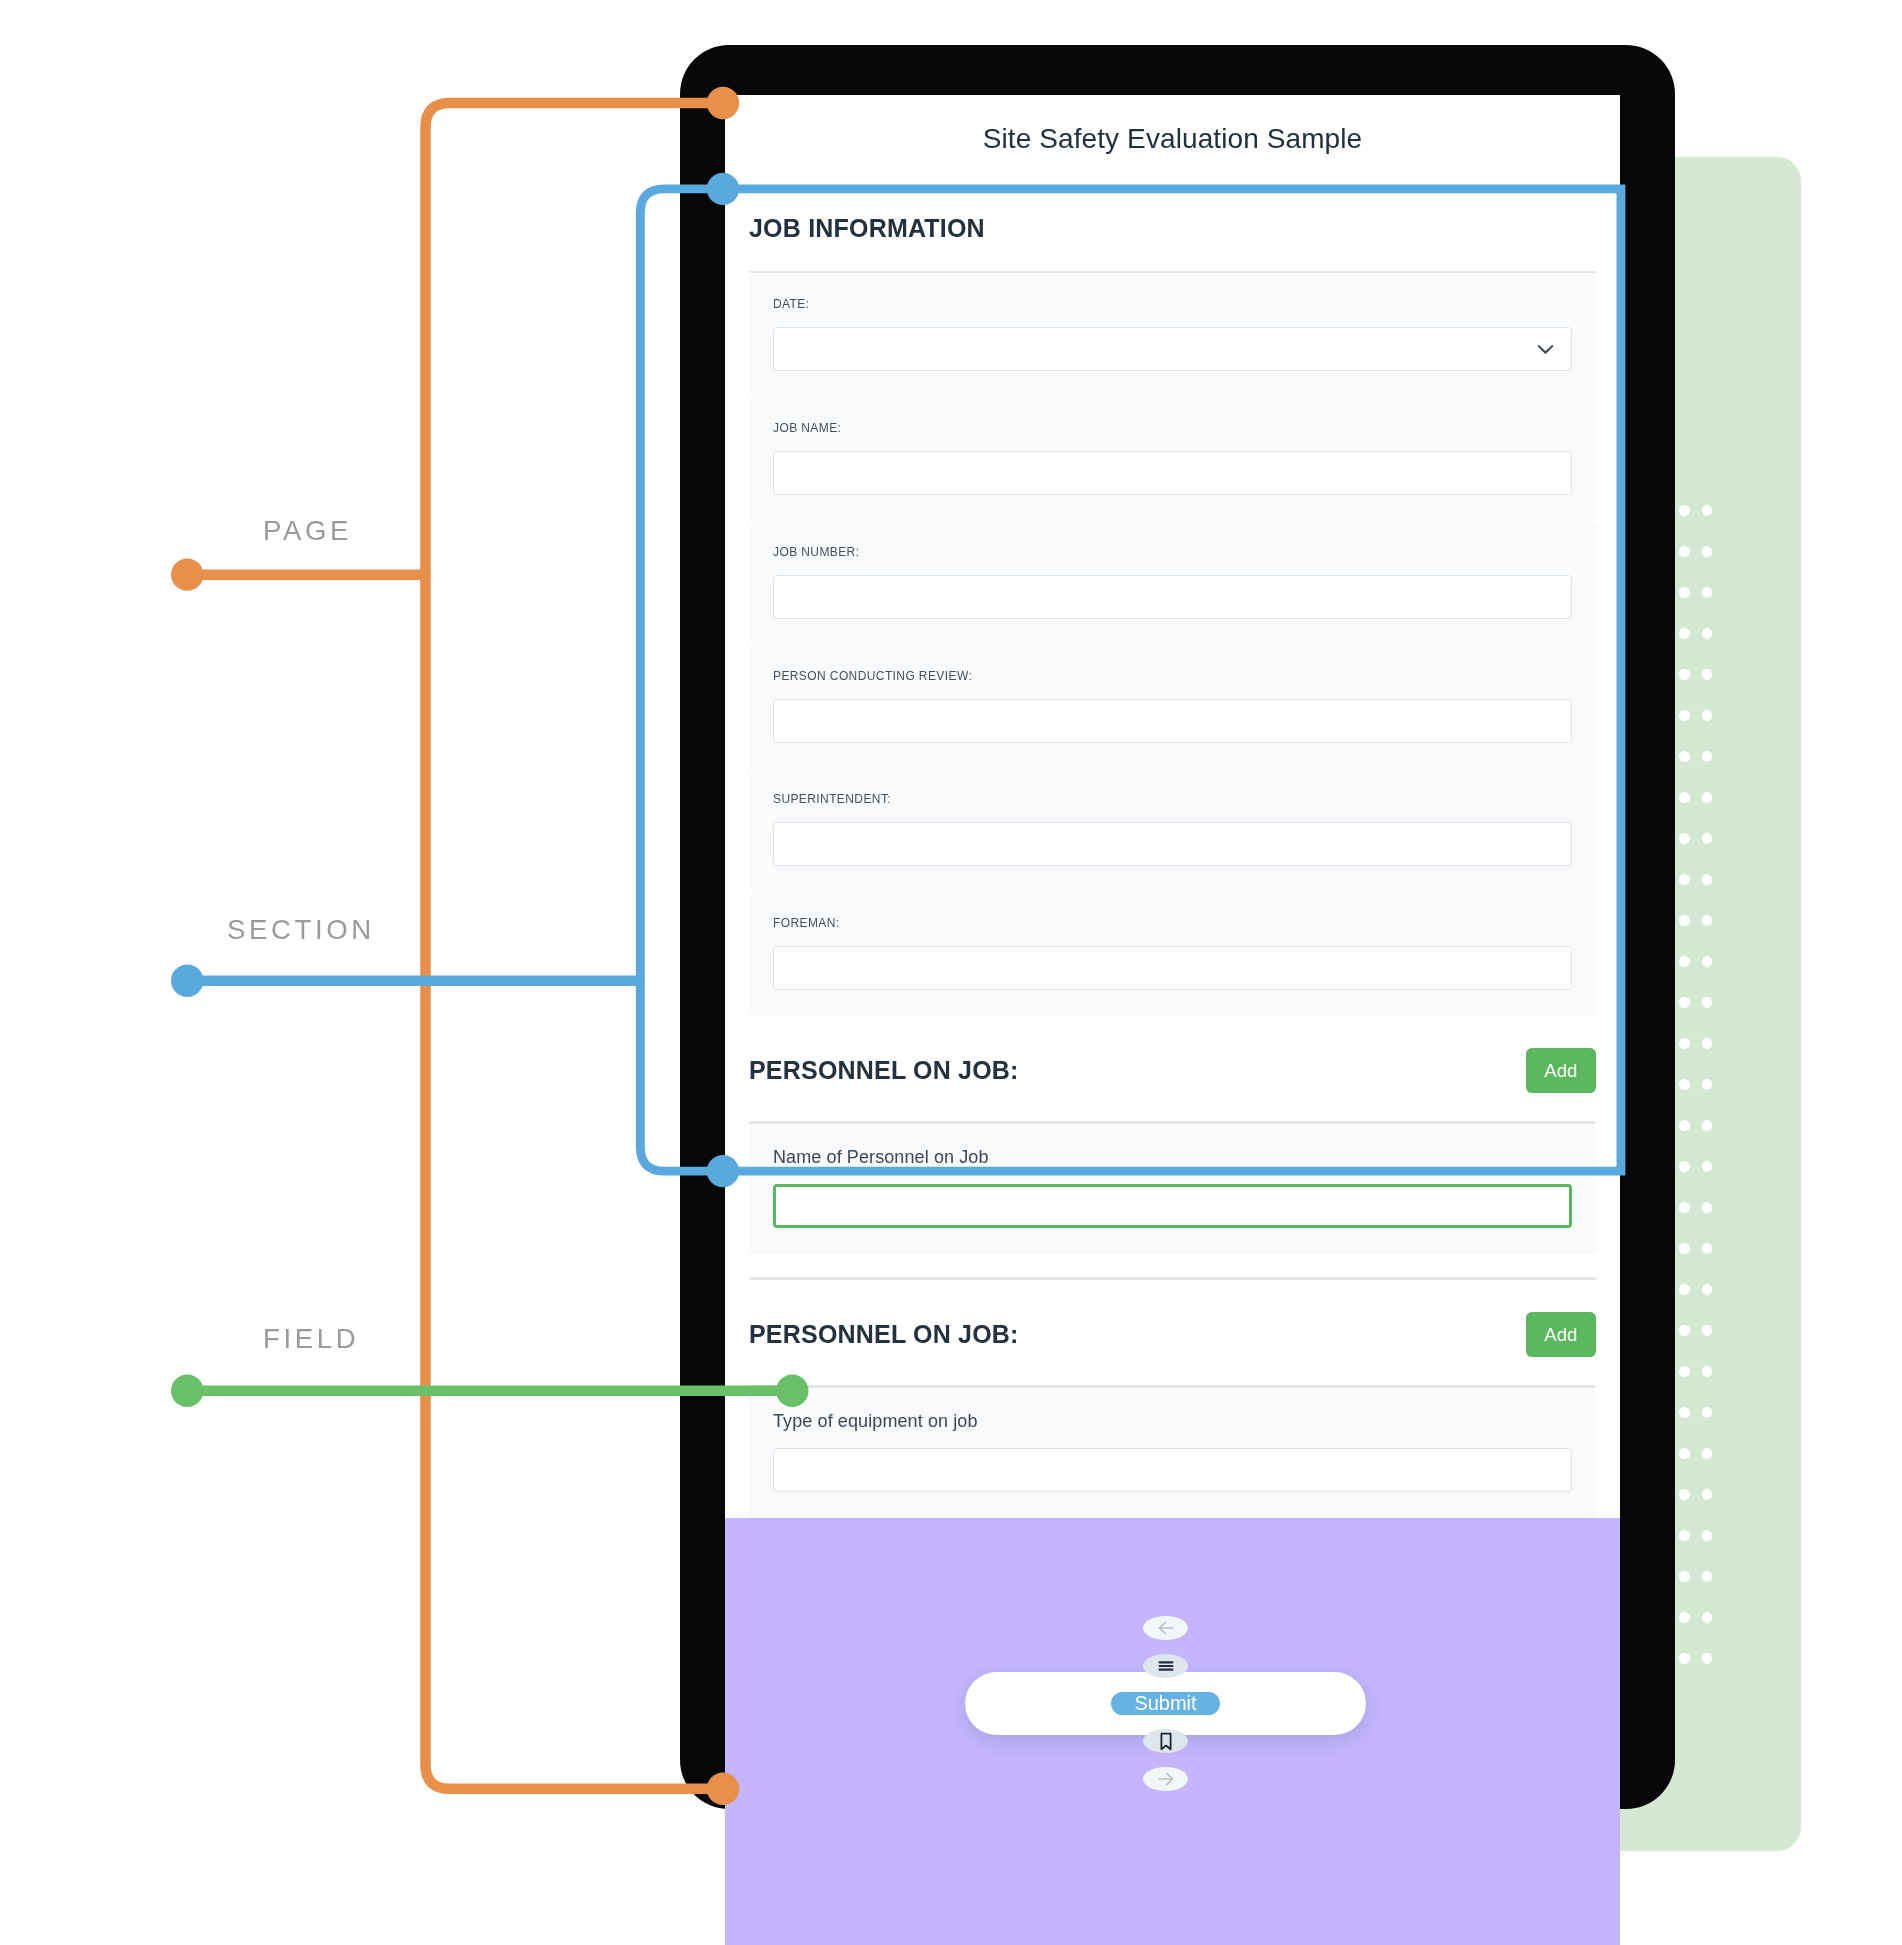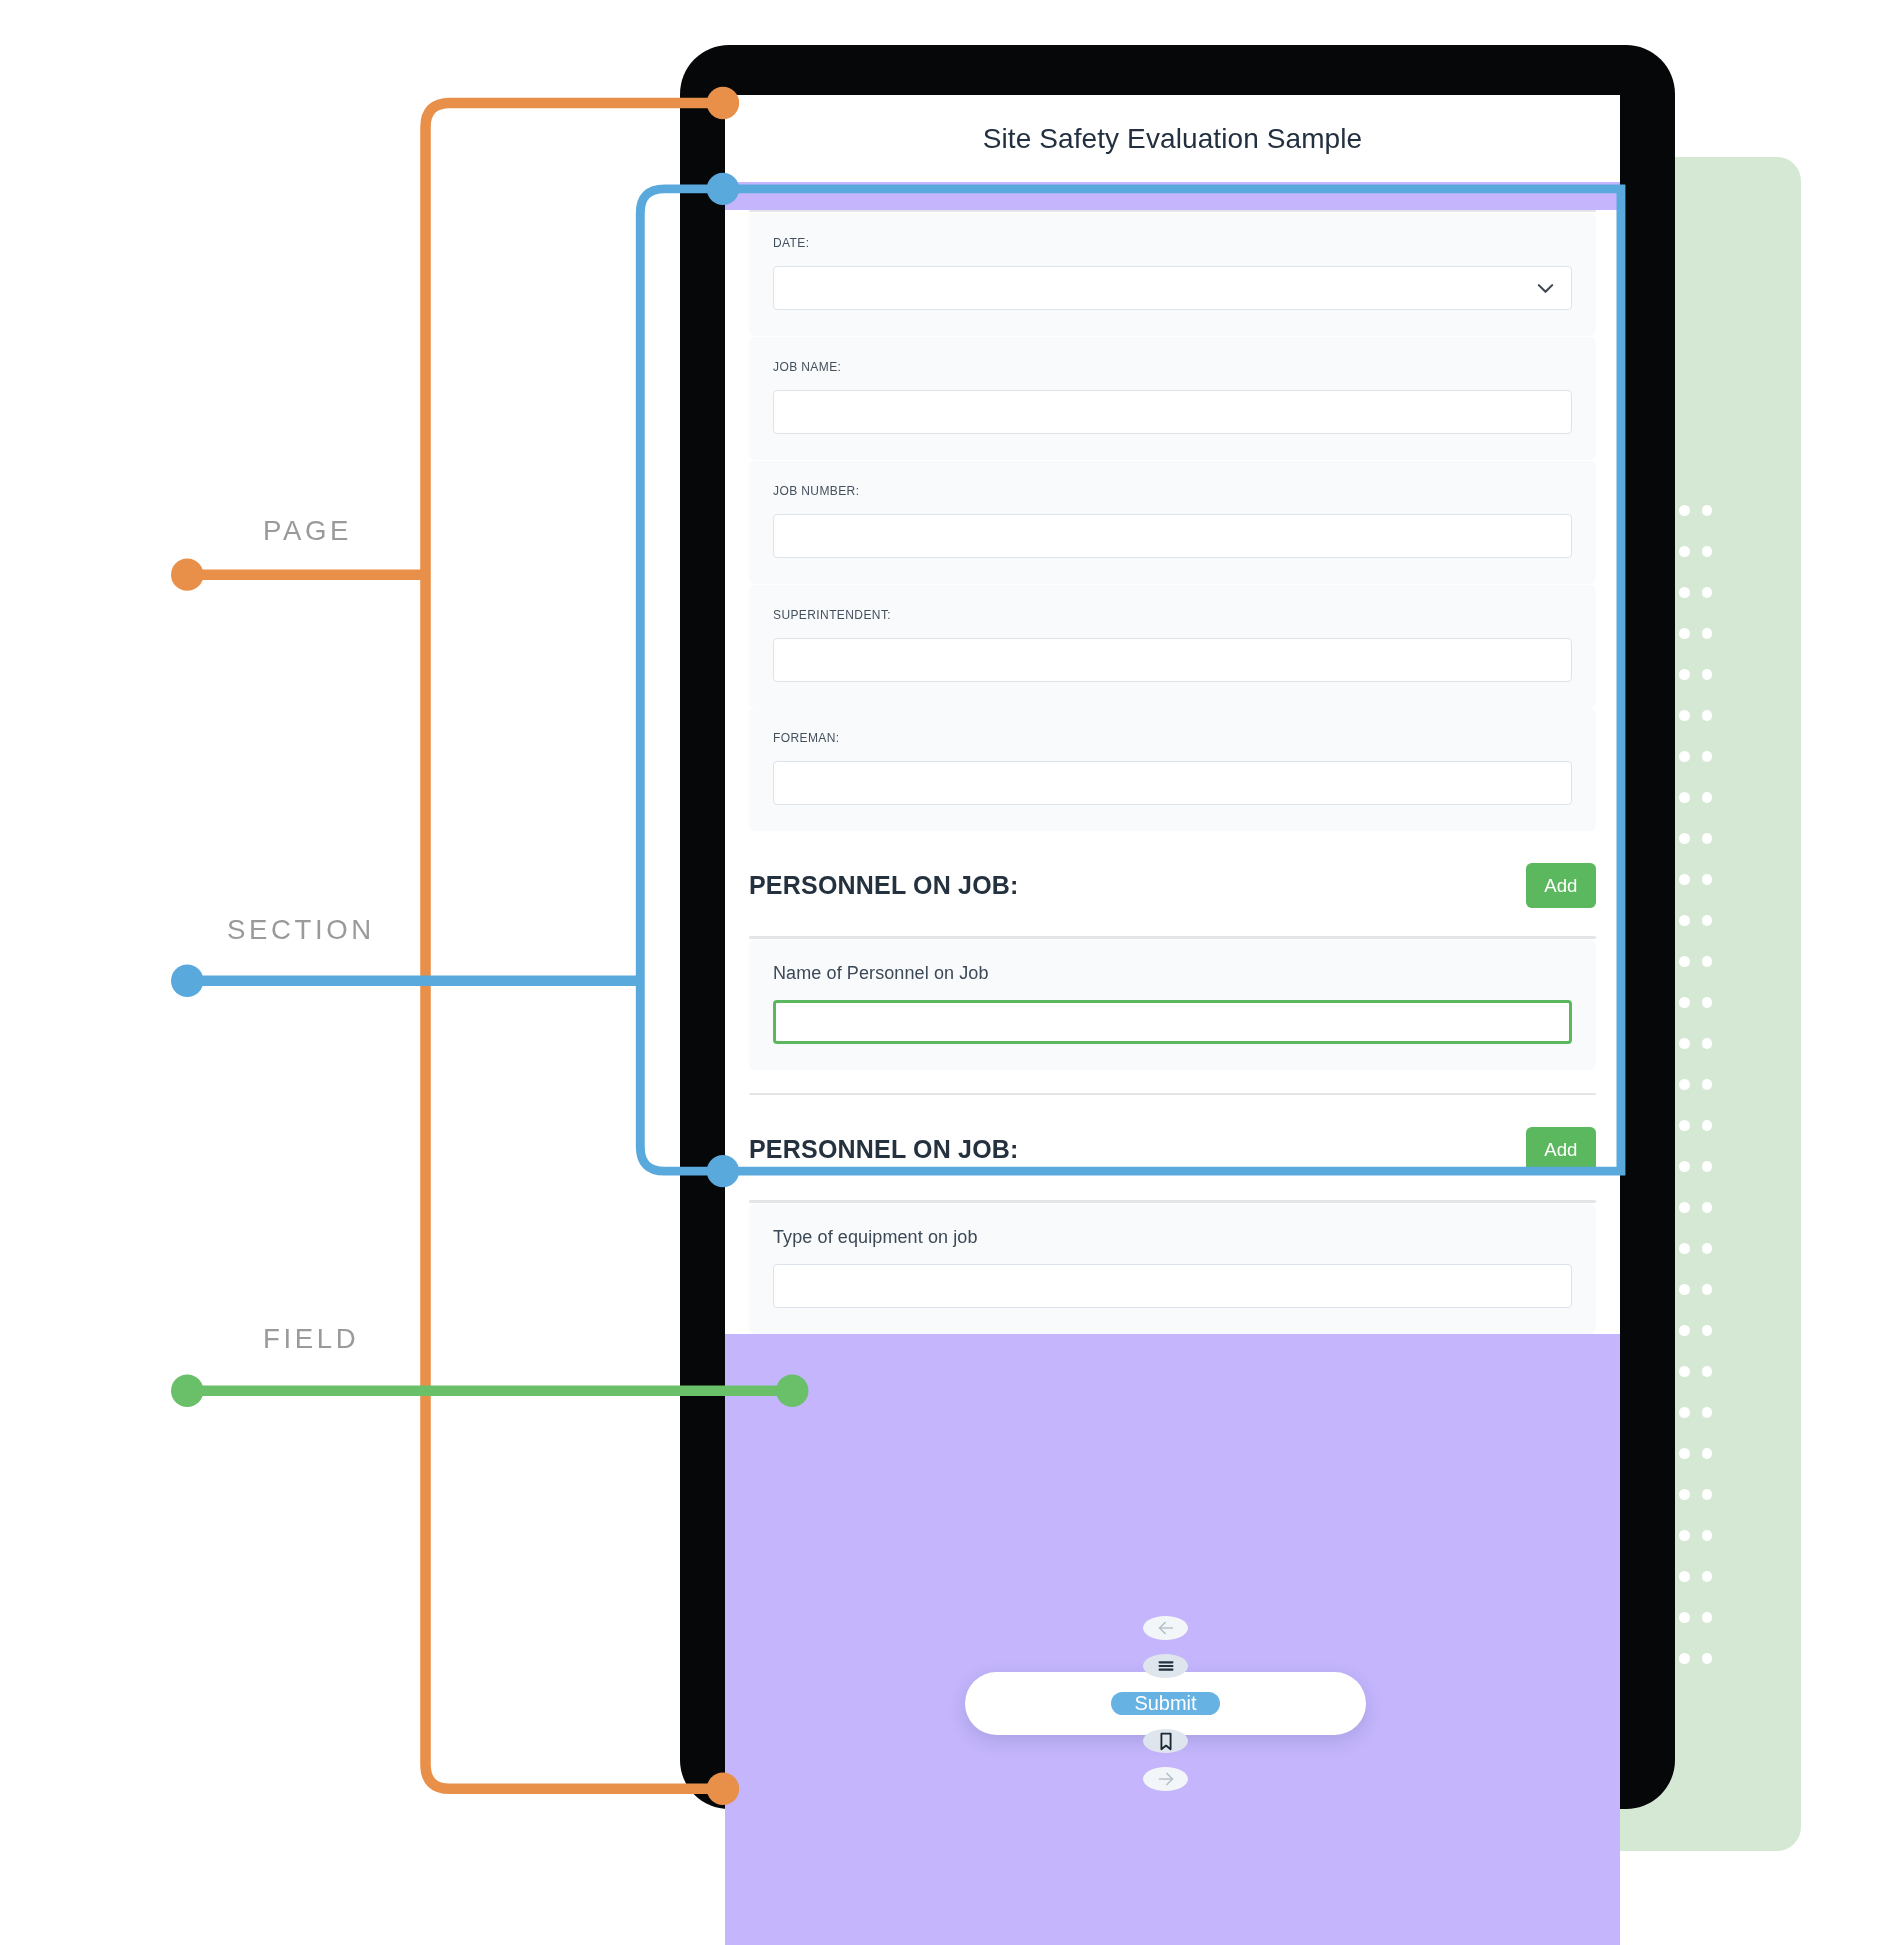--- a/index.html
+++ b/index.html
@@ -380,20 +380,21 @@
 
 <div class="app-card">
 
   <div class="app-header">
     <div class="app-title">Site Safety Evaluation Sample</div>
   </div>
 
   <div class="app-body">
 
     <div class="section-block">
+      <div class="section-heading">JOB INFORMATION</div>
       <div class="section-divider"></div>
 
       <div class="field-row">
         <span class="field-label">DATE:</span>
         <div class="select-wrap">
           <input class="field-input" type="text" value="" style="">
           <svg class="chevron" viewBox="0 0 24 24" fill="none" stroke="#3c4552" stroke-width="2.2" stroke-linecap="round" stroke-linejoin="round">
             <polyline points="5,9 12,16 19,9"></polyline>
           </svg>
         </div>
@@ -402,20 +403,24 @@
       <div class="field-row">
         <span class="field-label">JOB NAME:</span>
         <input class="field-input" type="text" value="" style="">
       </div>
 
       <div class="field-row">
         <span class="field-label">JOB NUMBER:</span>
         <input class="field-input" type="text" value="" style="">
       </div>
 
+      <div class="field-row">
+        <span class="field-label">PERSON CONDUCTING REVIEW:</span>
+        <input class="field-input" type="text" value="" style="">
+      </div>
 
       <div class="field-row">
         <span class="field-label">SUPERINTENDENT:</span>
         <input class="field-input" type="text" value="" style="">
       </div>
 
       <div class="field-row">
         <span class="field-label">FOREMAN:</span>
         <input class="field-input" type="text" value="" style="">
       </div>

